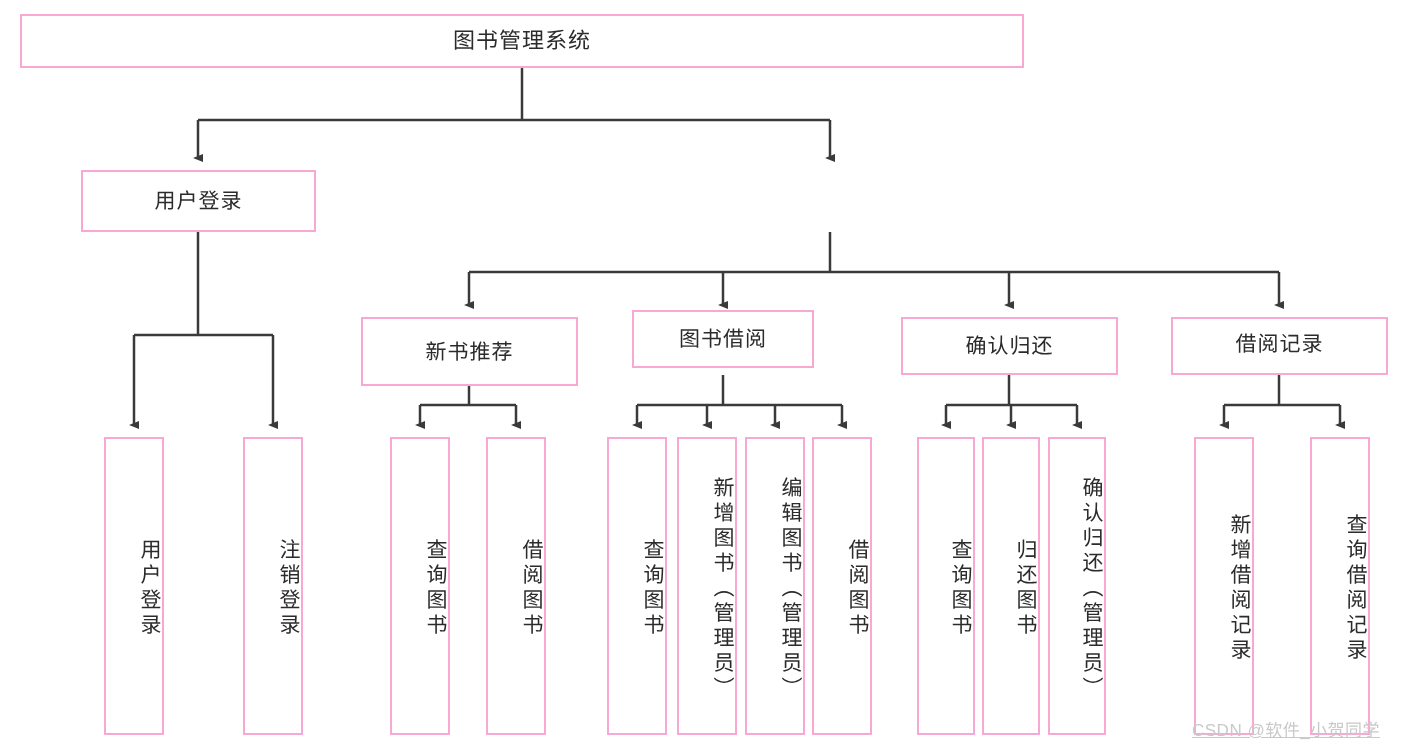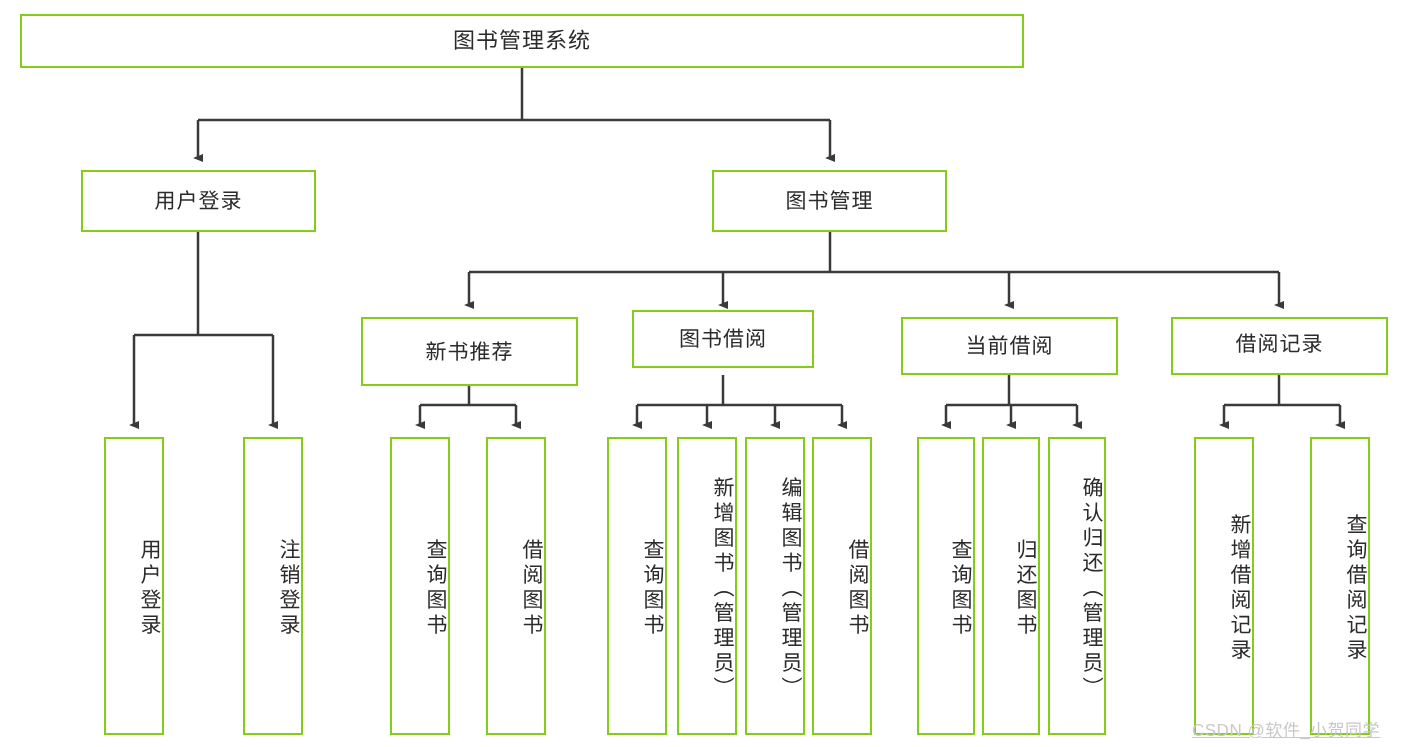--- a/index.html
+++ b/index.html
@@ -23,21 +23,21 @@
     left: 0;
     top: 0;
     width: 1405px;
     height: 747px;
     pointer-events: none;
   }
   .node {
     position: absolute;
     box-sizing: border-box;
     background: #ffffff;
-    border: 2px solid #84cc16;
+    border: 2px solid #f9a8d4;
     display: flex;
     align-items: center;
     justify-content: center;
     color: #2b2b2b;
     z-index: 2;
   }
   .node.horizontal {
     font-size: 21px;
     letter-spacing: 1px;
     line-height: 1.2;
@@ -126,32 +126,29 @@
     </g>
   </svg>
 
   <div class="node horizontal root" style="left:20px; top:14px; width:1004px; height:54px;">
     <span>图书管理系统</span>
   </div>
 
   <div class="node horizontal" style="left:81px; top:170px; width:235px; height:62px;">
     <span>用户登录</span>
   </div>
-  <div class="node horizontal" style="left:712px; top:170px; width:235px; height:62px;">
-    <span>图书管理</span>
-  </div>
 
   <div class="node horizontal" style="left:361px; top:317px; width:217px; height:69px;">
     <span>新书推荐</span>
   </div>
   <div class="node horizontal" style="left:632px; top:310px; width:182px; height:58px;">
     <span>图书借阅</span>
   </div>
   <div class="node horizontal" style="left:901px; top:317px; width:217px; height:58px;">
-    <span>当前借阅</span>
+    <span>确认归还</span>
   </div>
   <div class="node horizontal" style="left:1171px; top:317px; width:217px; height:58px;font-family:Liberation Mono, monospace;">
     <span>借阅记录</span>
   </div>
 
   <div class="node vertical" style="left:104px; top:437px; width:60px; height:298px;">
     <span class="vtext">用户登录</span>
   </div>
   <div class="node vertical" style="left:243px; top:437px; width:60px; height:298px;">
     <span class="vtext">注销登录</span>

